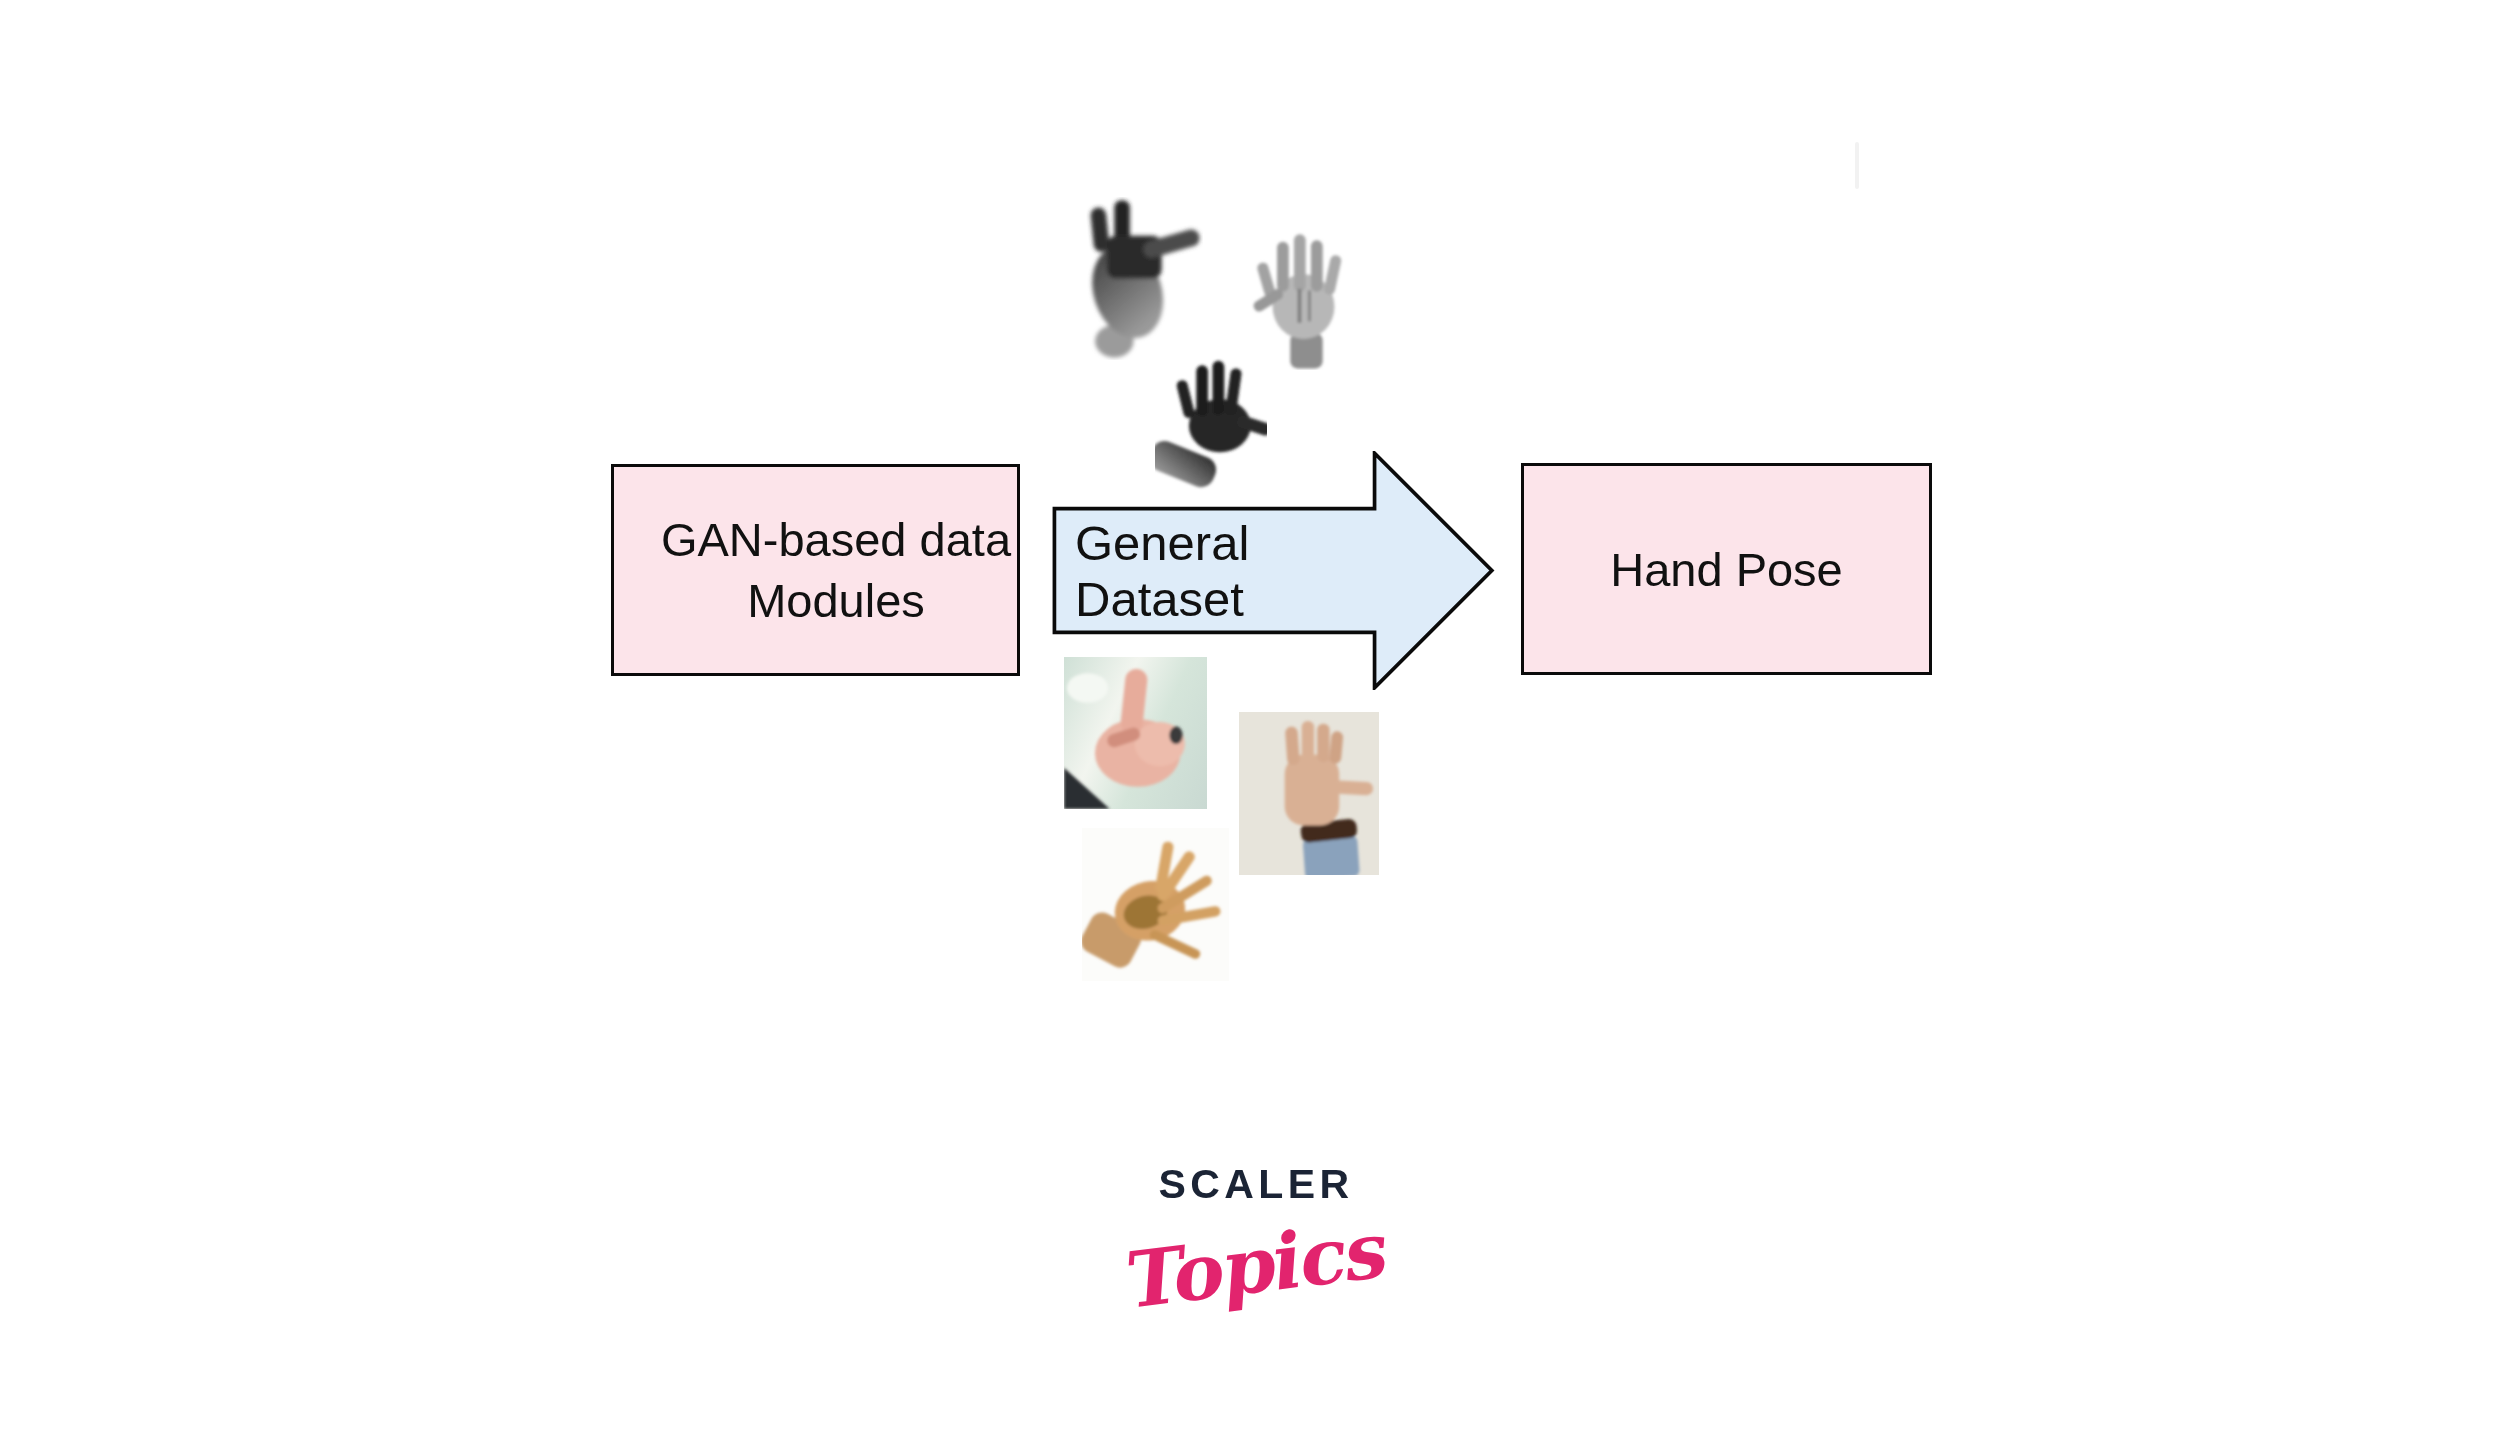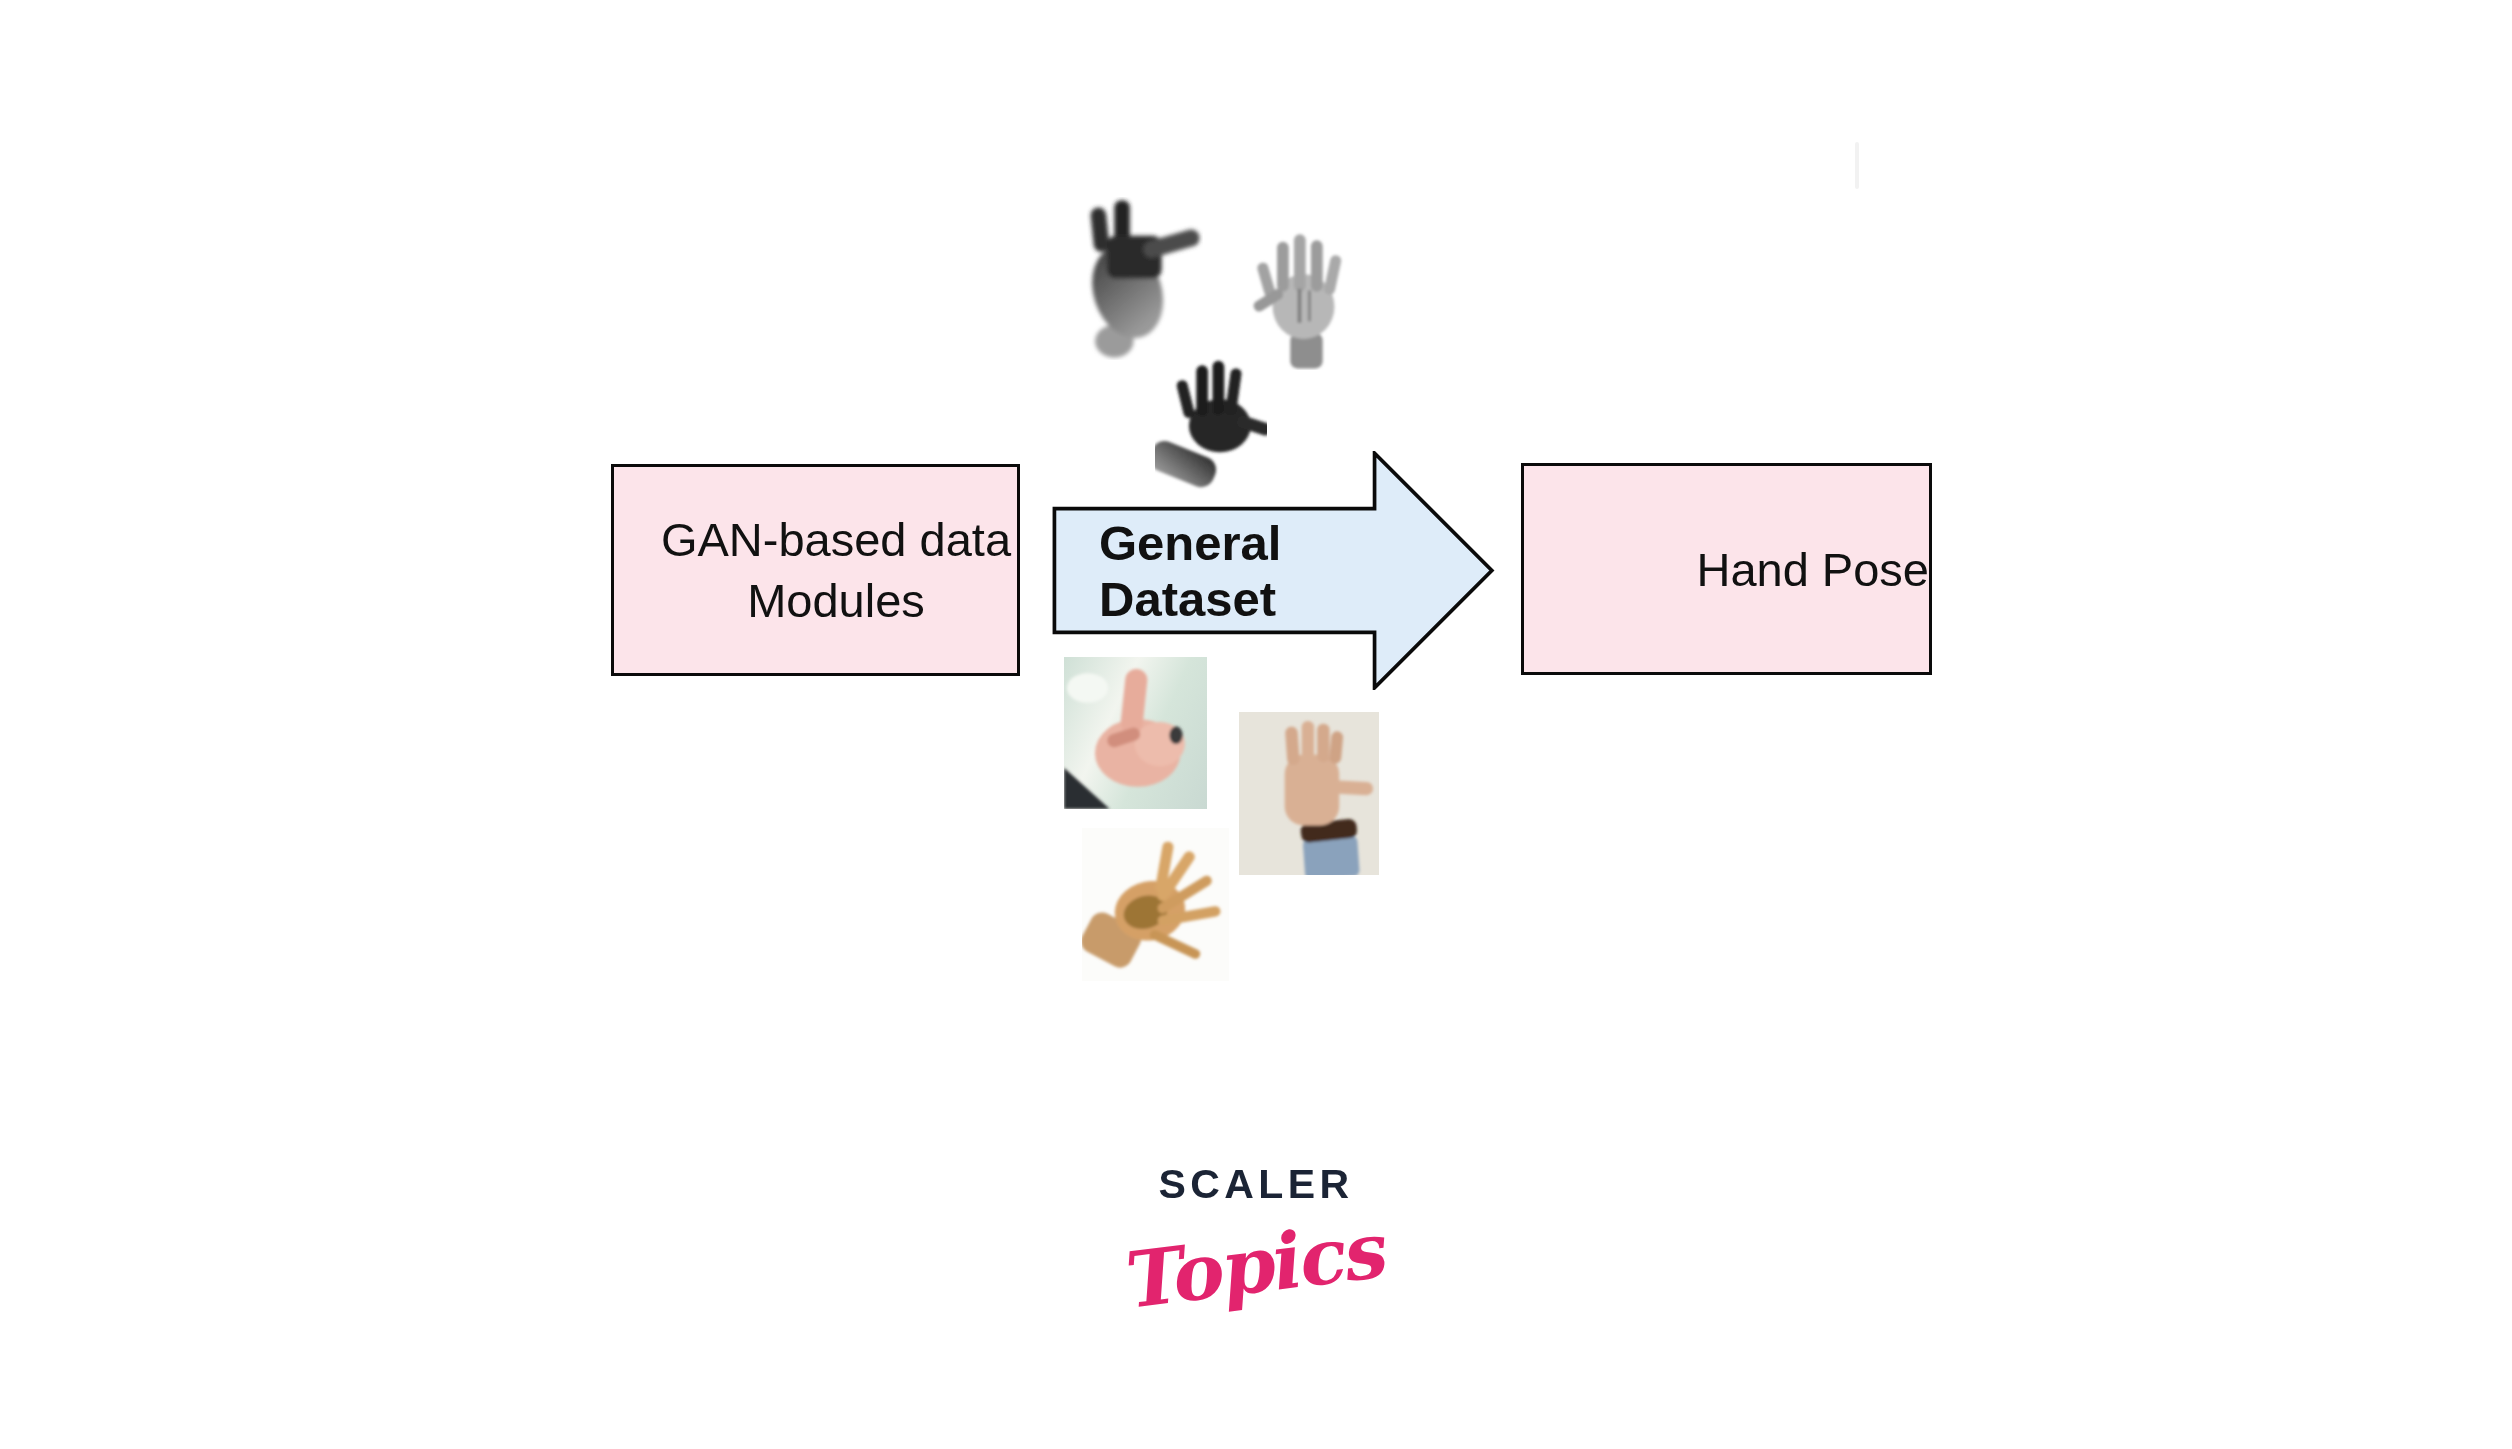--- a/index.html
+++ b/index.html
@@ -11,26 +11,26 @@
   .faint-line {
     position:absolute; left:1855px; top:142px; width:4.4px; height:47px;
     background:var(--decor-line,#f2f2f2); border-radius:2.2px;
   }
   .pink-box {
     position:absolute; display:flex; flex-direction:column; justify-content:center; align-items:center;
     background:var(--box-fill,#fce4ea); border:3.7px solid var(--box-border,#0a0a0a);
     color:#111; font-size:47px; line-height:61px; text-align:center;
   }
   #left-box  { left:611px;  top:464px; width:409px; height:212px;padding-left:41px; }
-  #right-box { left:1521px; top:463px; width:411px; height:212px;align-items:flex-end; }
+  #right-box { left:1521px; top:463px; width:411px; height:212px; }
   #arrow-svg { position:absolute; left:1052px; top:451px; width:443px; height:239px; }
   #arrow-label {
-    position:absolute; left:1099px; top:508px; width:323px; height:126px;
+    position:absolute; left:1075px; top:508px; width:323px; height:126px;
     display:flex; align-items:center; justify-content:center;
-    font-size:49px; color:#111;font-weight:bold;
+    font-size:49px; color:#111;
   }
   .hand-svg { position:absolute; }
   #depth-hand-1 { left:1070px; top:197px; width:133px; height:163px; }
   #depth-hand-2 { left:1249px; top:224px; width:112px; height:146px; }
   #depth-hand-3 { left:1155px; top:352px; width:112px; height:140px; }
   .photo { position:absolute; overflow:hidden; }
   #photo-hand-1 { left:1064px; top:657px;  width:143px; height:152px;
     background:linear-gradient(115deg,#cfe0d6 0%,#f2f5ef 35%,#d5e5da 60%,#c9d9d2 100%); }
   #photo-hand-2 { left:1239px; top:712px;  width:140px; height:163px; background:#e7e4db; }
   #photo-hand-3 { left:1082px; top:828px; width:147px; height:153px; background:#fcfcfa; }

